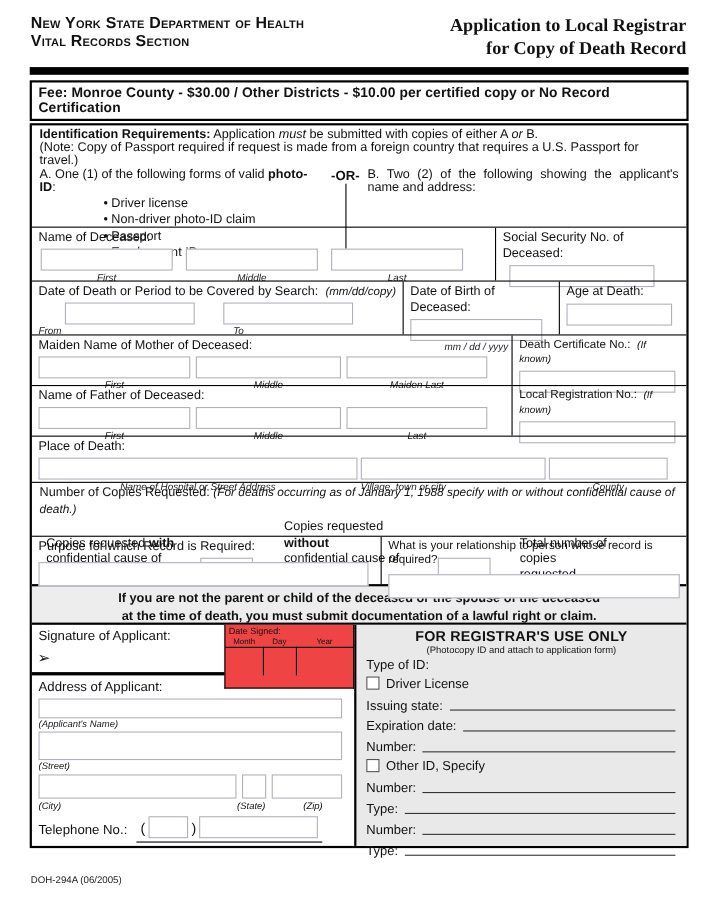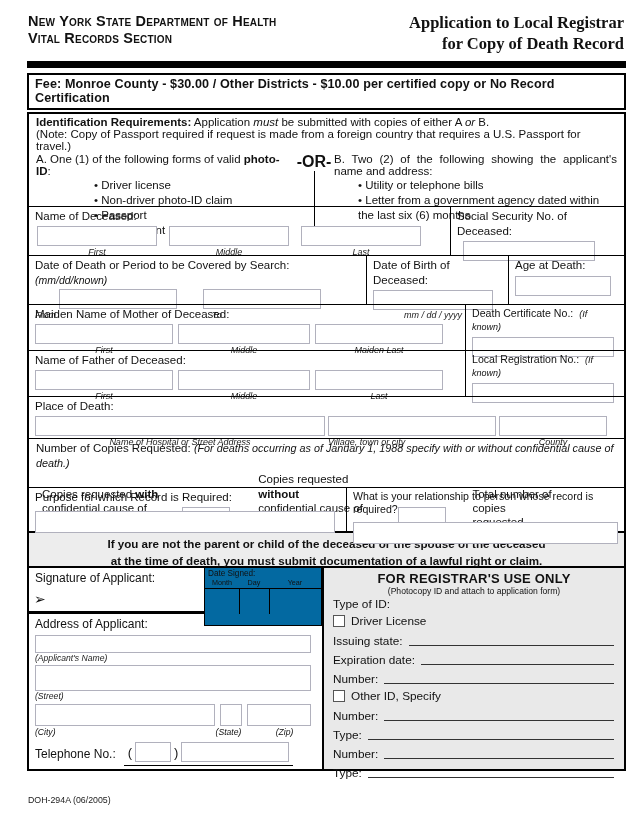--- a/index.html
+++ b/index.html
@@ -61,21 +61,21 @@
             text-align:center; font-weight:bold; font-size:11.6px; line-height:1.45;
             padding:3px 4px 4px 4px; height:37px; }
 
   
   .bottom { display:flex; height:201px; border-top:none; }
   .bl { width:293px; display:flex; flex-direction:column; }
   .br { flex:1; border-left:2px solid #000; background:#e9e9e9; padding:3px 9px 4px 9px; }
 
   .sigblock { position:relative; height:73px; border-bottom:3px solid #000; padding:3px 6px; }
   .sig-arrow { position:absolute; left:5px; bottom:4px; font-size:14px; }
-  .dsbox { position:absolute; right:0; top:0; width:118px; height:58px; border:1px solid #000; border-top:none; background:#0369a1; }
+  .dsbox { position:absolute; right:0; top:0; width:118px; height:58px; border:1px solid #000; border-top:none; background:#ef4444; }
   .ds-title { font-size:8.2px; padding:1px 0 0 3px; }
   .ds-heads { display:grid; grid-template-columns:34px 30px 52px; font-size:7.2px; text-align:center; }
   .ds-cells { display:grid; grid-template-columns:34px 30px 52px; height:26px; margin-top:1px; }
   .ds-cells div { border-top:1px solid #000; }
   .ds-cells div + div { border-left:1px solid #000; }
 
   .addr { padding:3px 6px; flex:1; }
   .csz { display:flex; margin-top:3px; }
   .csz-labels { display:flex; font-size:8.6px; font-style:italic; margin-top:1px; }
   .phone { display:flex; align-items:center; margin-top:5px; font-size:12px; }
@@ -122,29 +122,25 @@
           <div class="col-a">
             <div><span>A. One (1) of the following forms of valid </span><span class="b">photo-ID</span><span>:</span></div>
             <ul class="blist">
               <li>Driver license</li>
               <li>Non-driver photo-ID claim</li>
               <li>Passport</li>
               <li>Employment ID</li>
             </ul>
           </div>
           <div class="col-or">
-            <div class="b" style="font-size:16px;">-OR-</div>
+            <div class="b" style="font-size:12px;">-OR-</div>
             <div class="vline"></div>
           </div>
           <div class="col-b">
             <div style="text-align:justify;">B. Two (2) of the following showing the applicant's name and address:</div>
-            <ul class="blist blist-b">
-              <li>Utility or telephone bills</li>
-              <li>Letter from a government agency dated within the last six (6) months</li>
-            </ul>
           </div>
         </div>
       </div>
     </div>
 
     <div class="row" style="height:49px;">
       <div class="cell" style="width:421px;">
         <div class="lbl">Name of Deceased:</div>
         <div class="boxesline">
           <div class="ibox" style="width:120px; margin-left:2px;"></div>
@@ -158,21 +154,21 @@
         </div>
       </div>
       <div class="cell" style="flex:1;">
         <div class="lbl">Social Security No. of Deceased:</div>
         <div class="ibox" style="width:132px; margin:3px 0 0 6px;"></div>
       </div>
     </div>
 
     <div class="row" style="height:49px;">
       <div class="cell" style="width:337px;">
-        <div class="lbl"><span>Date of Death or Period to be Covered by Search:</span>&nbsp; <span class="it" style="font-size:10.5px;">(mm/dd/known)</span></div>
+        <div class="lbl"><span>Date of Death or Period to be Covered by Search:</span>&nbsp; <span class="it" style="font-size:10.5px;">(mm/dd/copy)</span></div>
         <div class="boxesline">
           <div class="ibox" style="width:118px; margin-left:24px;"></div>
           <div class="ibox" style="width:118px; margin-left:26px;"></div>
         </div>
         <div class="sublabels">
           <div class="sub">From</div>
           <div class="sub" style="margin-left:156px;">To</div>
         </div>
       </div>
       <div class="cell" style="width:142px;">

